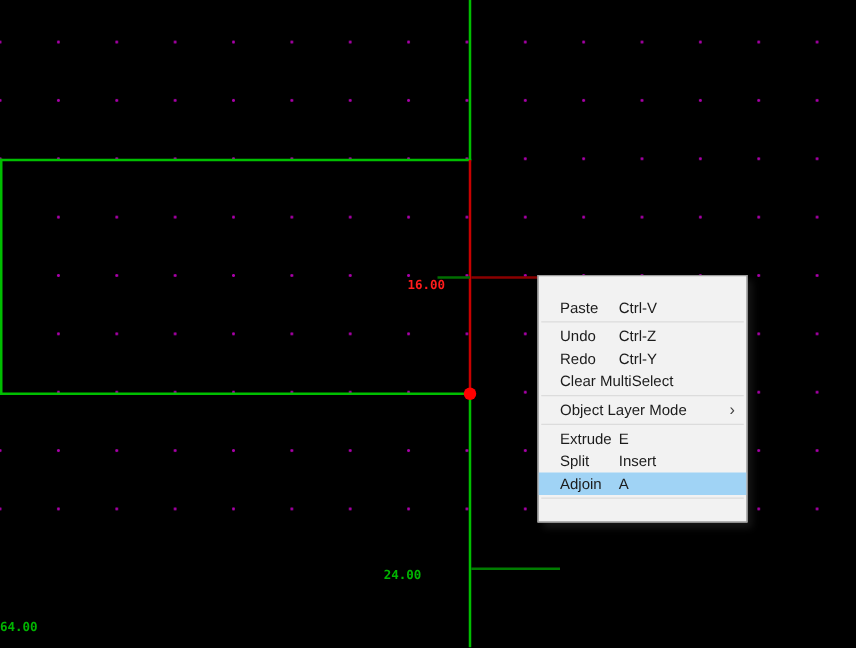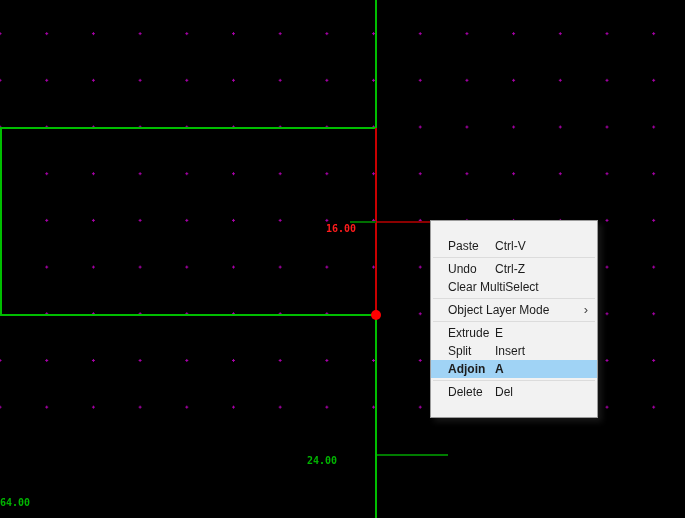--- a/index.html
+++ b/index.html
@@ -42,21 +42,21 @@
   }
   .menu-item {
     position: relative;
     display: flex;
     align-items: center;
     height: 18px;
     line-height: 18px;
     padding-left: 17px;
     cursor: default;
   }
-  .menu-item.highlighted { background: var(--menu-highlight, #a0d3f5); font-weight: bold; }
+  .menu-item.highlighted { background: var(--menu-highlight, #a0d3f5); }
   .mi-label { flex: 1 1 auto; white-space: nowrap; }
   .mi-shortcut {
     flex: 0 0 auto;
     width: 80px;
     margin-right: 22px;
     text-align: left;
     white-space: nowrap;
   }
   .submenu-arrow {
     position: absolute;
@@ -100,20 +100,24 @@
       <span class="mi-shortcut">Ctrl-V</span>
     </div>
 
     <div class="menu-separator"></div>
 
     <div class="menu-item">
       <span class="mi-label">Undo</span>
       <span class="mi-shortcut">Ctrl-Z</span>
     </div>
     <div class="menu-item">
+      <span class="mi-label">Redo</span>
+      <span class="mi-shortcut">Ctrl-Y</span>
+    </div>
+    <div class="menu-item">
       <span class="mi-label">Clear MultiSelect</span>
     </div>
 
     <div class="menu-separator"></div>
 
     <div class="menu-item">
       <span class="mi-label">Object Layer Mode</span>
       <span class="submenu-arrow">›</span>
     </div>
 
@@ -127,18 +131,14 @@
       <span class="mi-label">Split</span>
       <span class="mi-shortcut">Insert</span>
     </div>
     <div class="menu-item highlighted">
       <span class="mi-label">Adjoin</span>
       <span class="mi-shortcut">A</span>
     </div>
 
     <div class="menu-separator"></div>
 
-    <div class="menu-item">
-      <span class="mi-label">Delete</span>
-      <span class="mi-shortcut">Del</span>
-    </div>
   </div>
 </div>
 
 </body></html>

